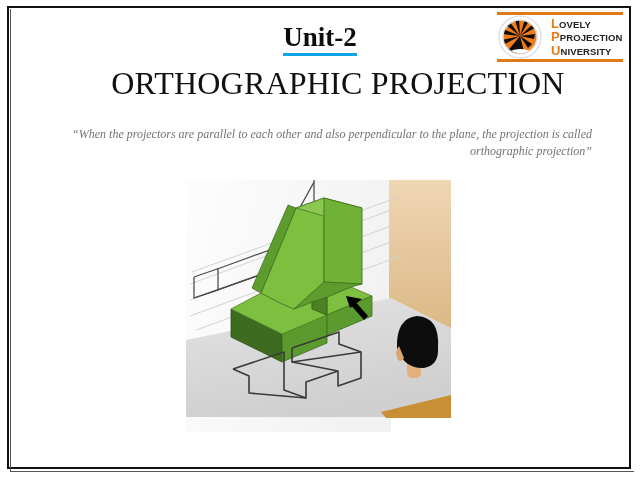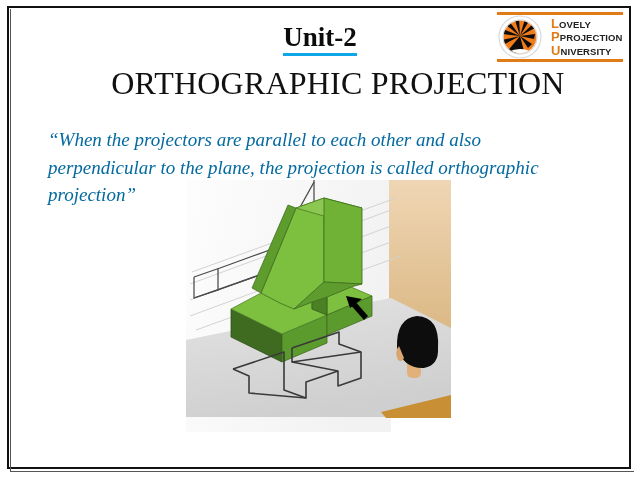--- a/index.html
+++ b/index.html
@@ -114,26 +114,26 @@
     font-weight: normal;
     color: #111111;
     letter-spacing: 0.2px;
   }
 
   #quote {
     position: absolute;
     left: 48px;
     top: 126px;
     width: 544px;
-    text-align: left;
+    text-align: right;
     font-family: "Liberation Serif", serif;
     font-style: italic;
-    font-size: 19px;
+    font-size: 12px;
     line-height: 1.45;
-    color: #0369a1;
+    color: #737373;
   }
 
   
   #illustration {
     position: absolute;
     left: 186px;
     top: 180px;
     width: 265px;
     height: 252px;
     overflow: hidden;

